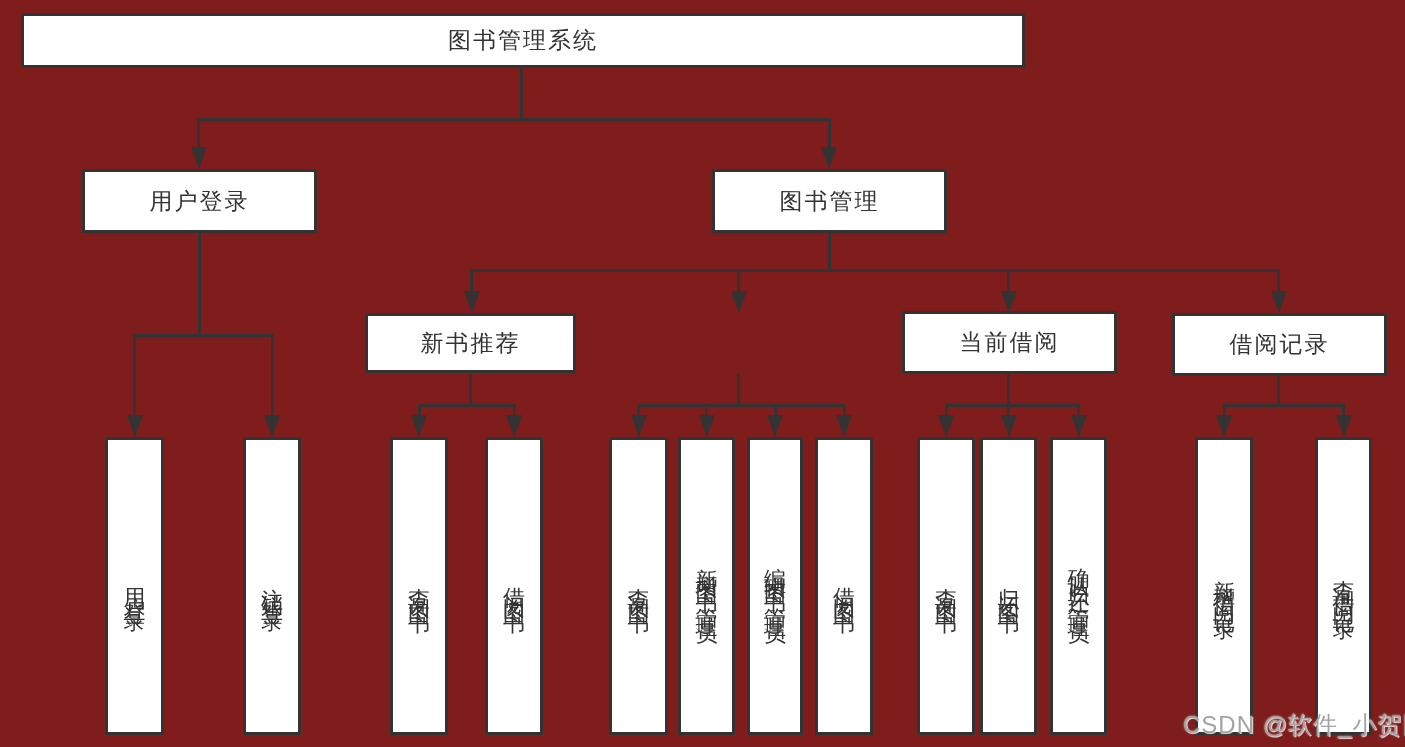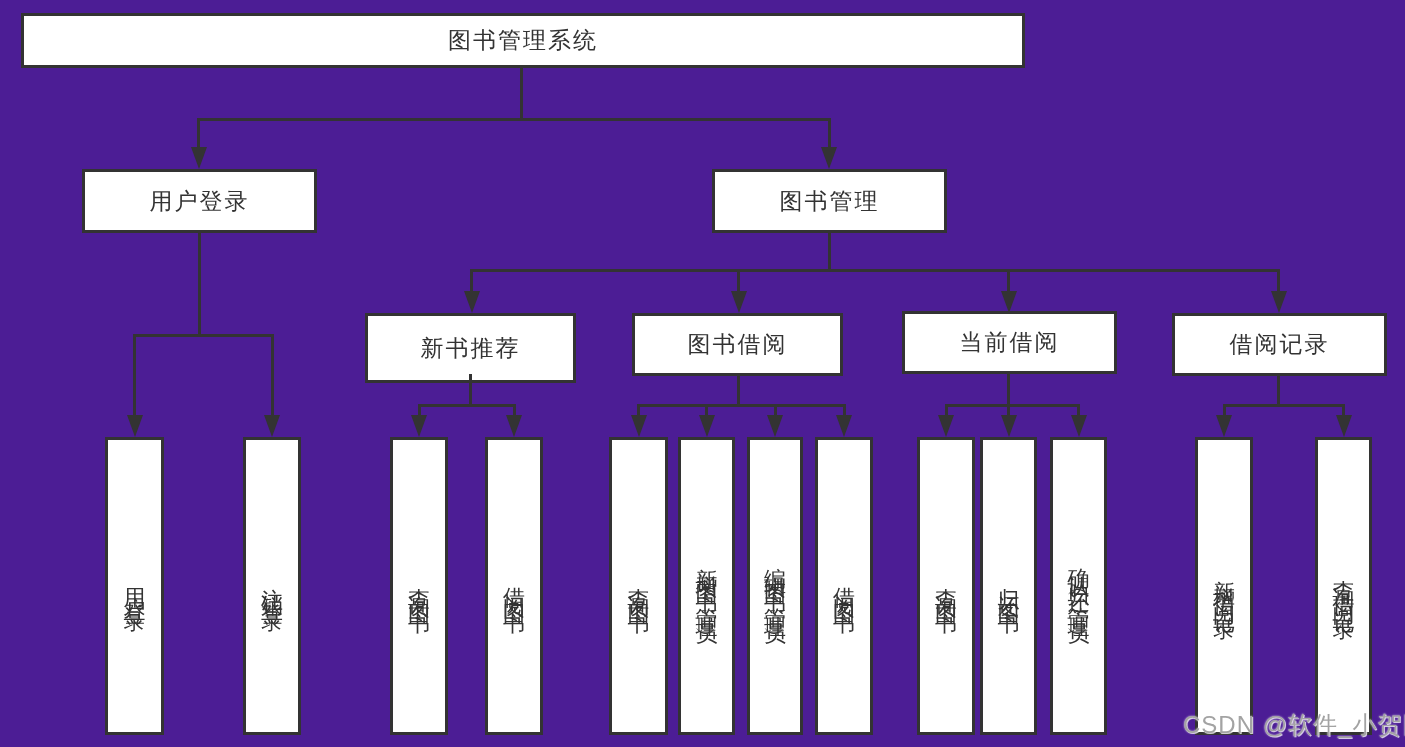--- a/index.html
+++ b/index.html
@@ -5,21 +5,21 @@
   html, body {
     margin: 0;
     padding: 0;
     background: #ffffff;
     font-family: "Liberation Sans", "DejaVu Sans", sans-serif;
   }
   #canvas {
     position: relative;
     width: 1405px;
     height: 747px;
-    background: #4c1d95;
+    background: #7f1d1d;
     overflow: hidden;
   }
   .box {
     position: absolute;
     box-sizing: border-box;
     border: 3px solid #333333;
     background: #ffffff;
     display: flex;
     align-items: center;
     justify-content: center;
@@ -98,25 +98,22 @@
   <div class="hline" style="left:470px; top:269px; width:810px;"></div>
   <div class="vline" style="left:470px; top:269px; height:25px;"></div>
   <div class="tri" style="left:464px; top:291px;"></div>
   <div class="vline" style="left:737px; top:269px; height:25px;"></div>
   <div class="tri" style="left:731px; top:291px;"></div>
   <div class="vline" style="left:1007px; top:269px; height:25px;"></div>
   <div class="tri" style="left:1001px; top:291px;"></div>
   <div class="vline" style="left:1277px; top:269px; height:25px;"></div>
   <div class="tri" style="left:1271px; top:291px;"></div>
 
-  <div class="box hbox" style="left:365px; top:313px; width:211px; height:70px;">
+  <div class="box hbox" style="left:365px; top:313px; width:211px; height:60px;">
     <span class="label">新书推荐</span>
-  </div>
-  <div class="box hbox" style="left:632px; top:313px; width:211px; height:63px;">
-    <span class="label">图书借阅</span>
   </div>
   <div class="box hbox" style="left:902px; top:311px; width:215px; height:63px;">
     <span class="label">当前借阅</span>
   </div>
   <div class="box hbox" style="left:1172px; top:313px; width:215px; height:63px;">
     <span class="label">借阅记录</span>
   </div>
 
   <div class="vline" style="left:469px; top:374px; height:33px;"></div>
   <div class="hline" style="left:419px; top:404px; width:96px;"></div>

